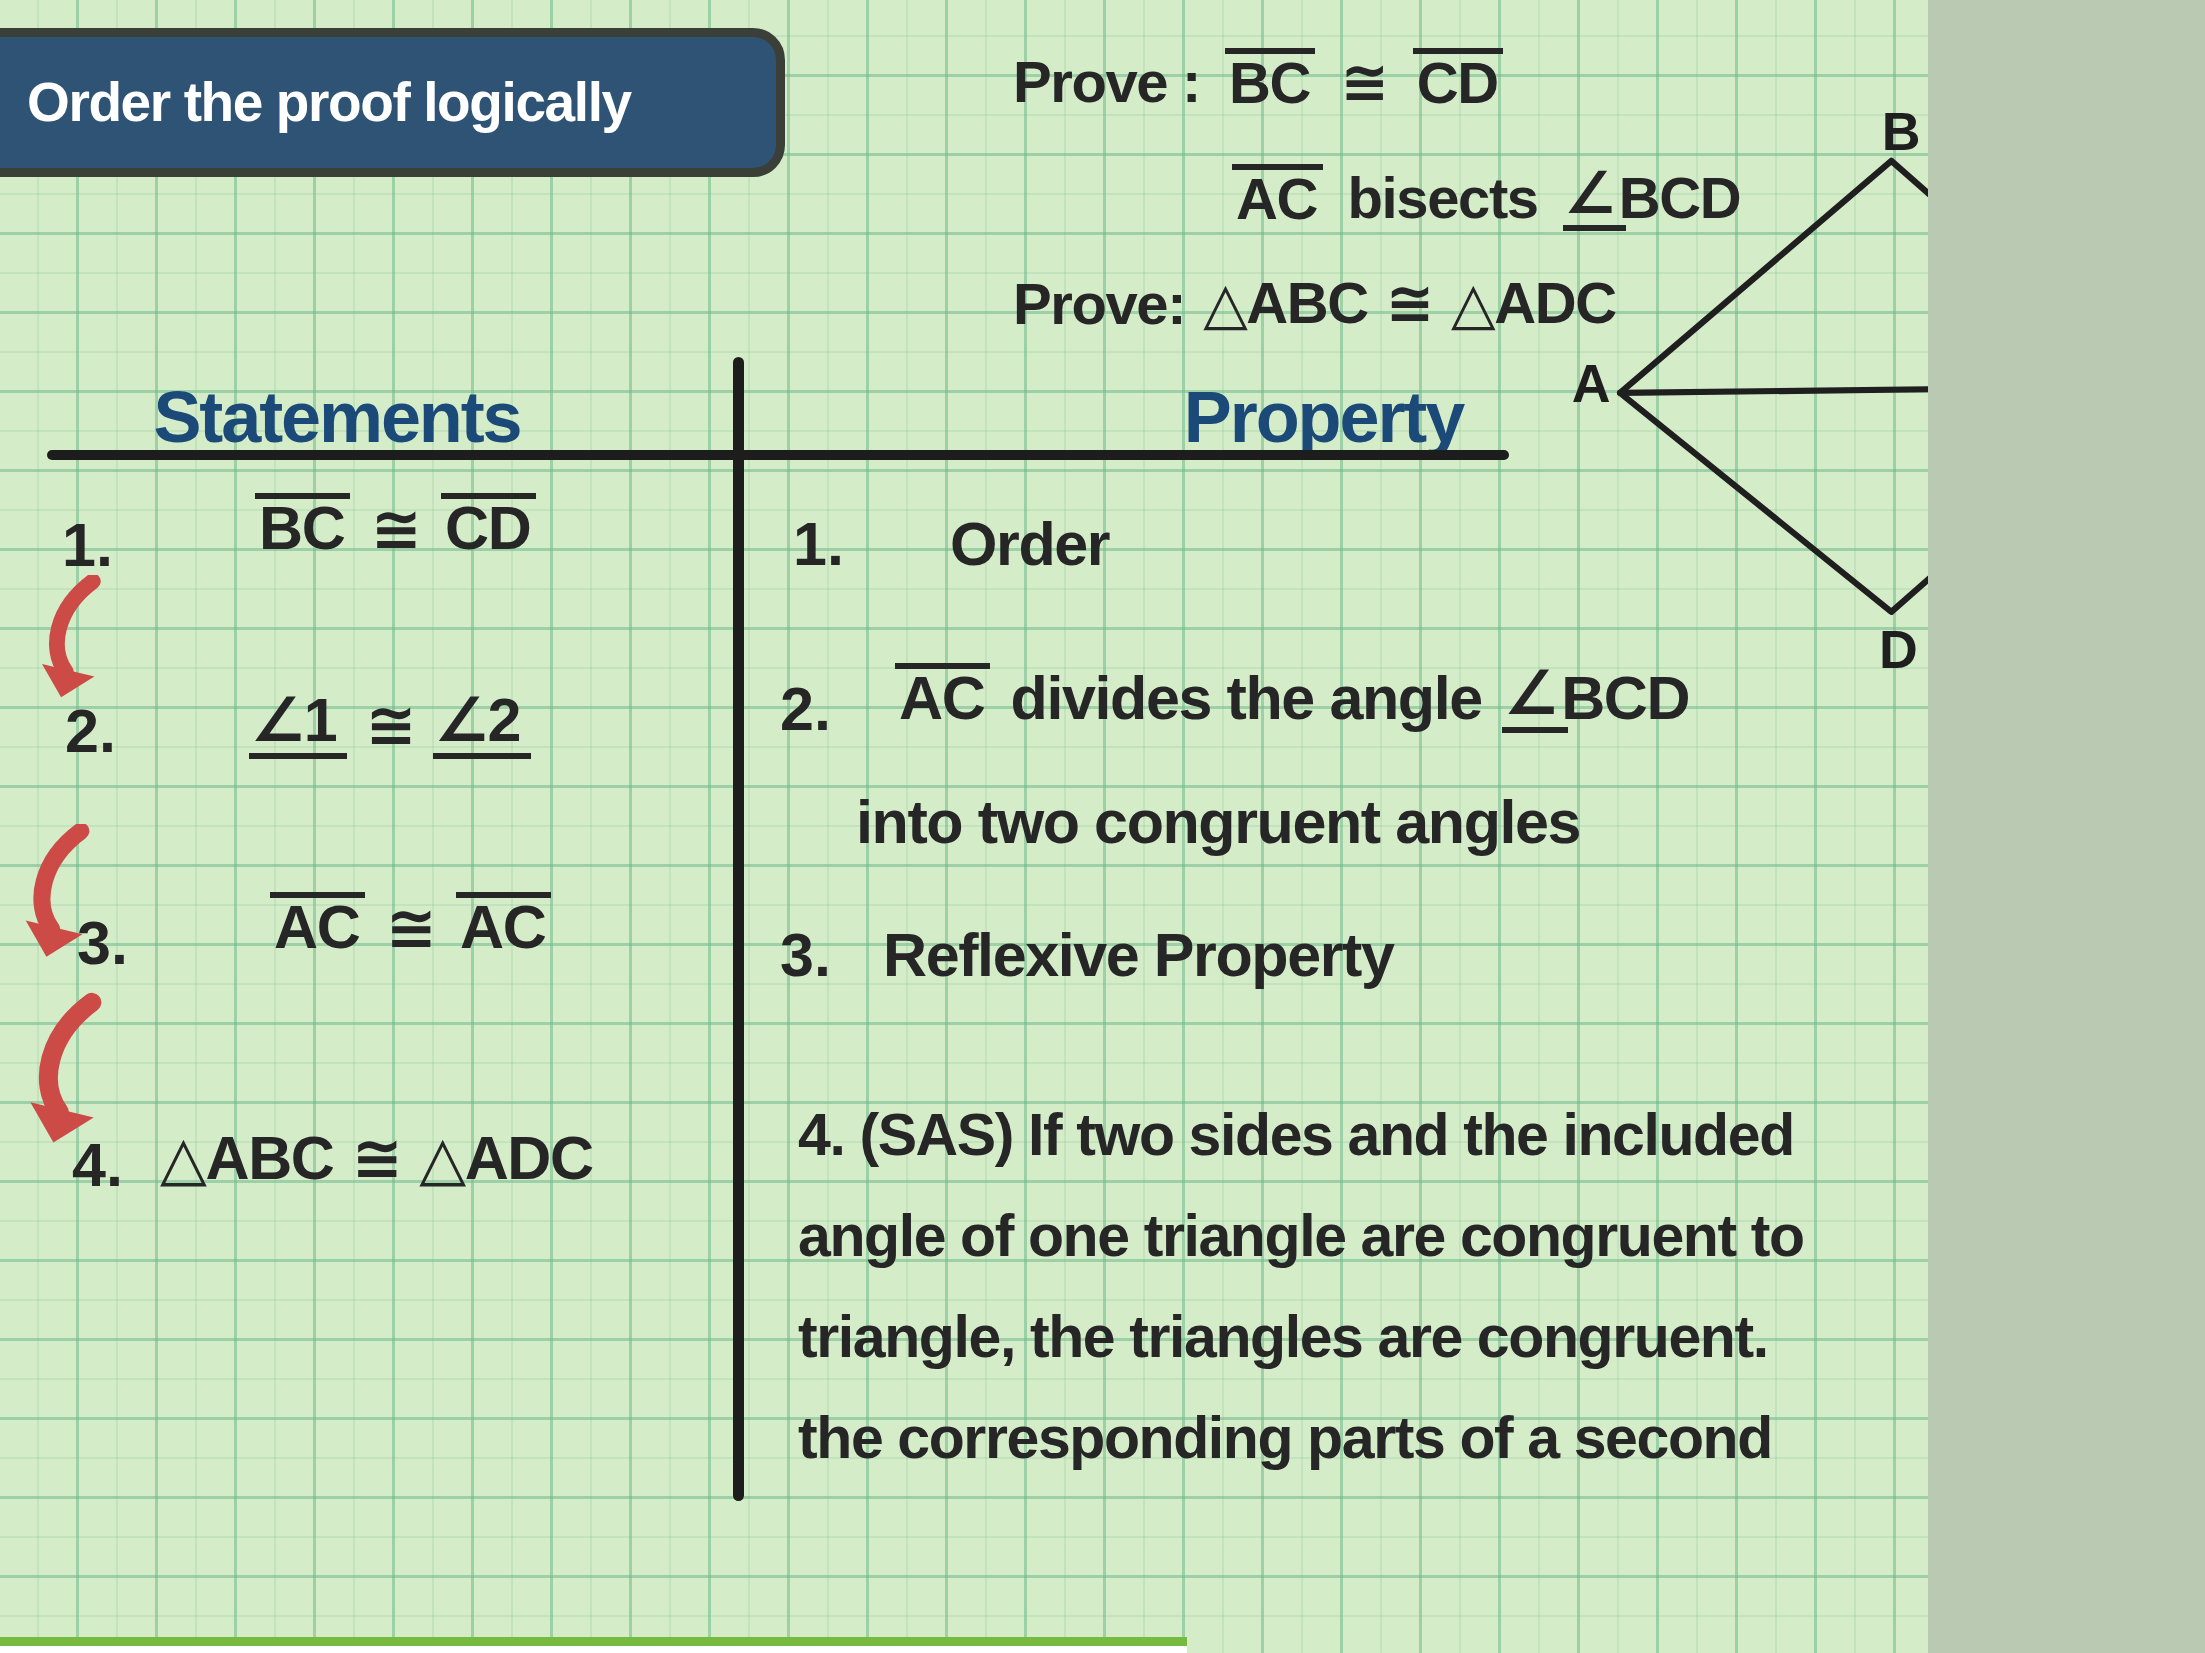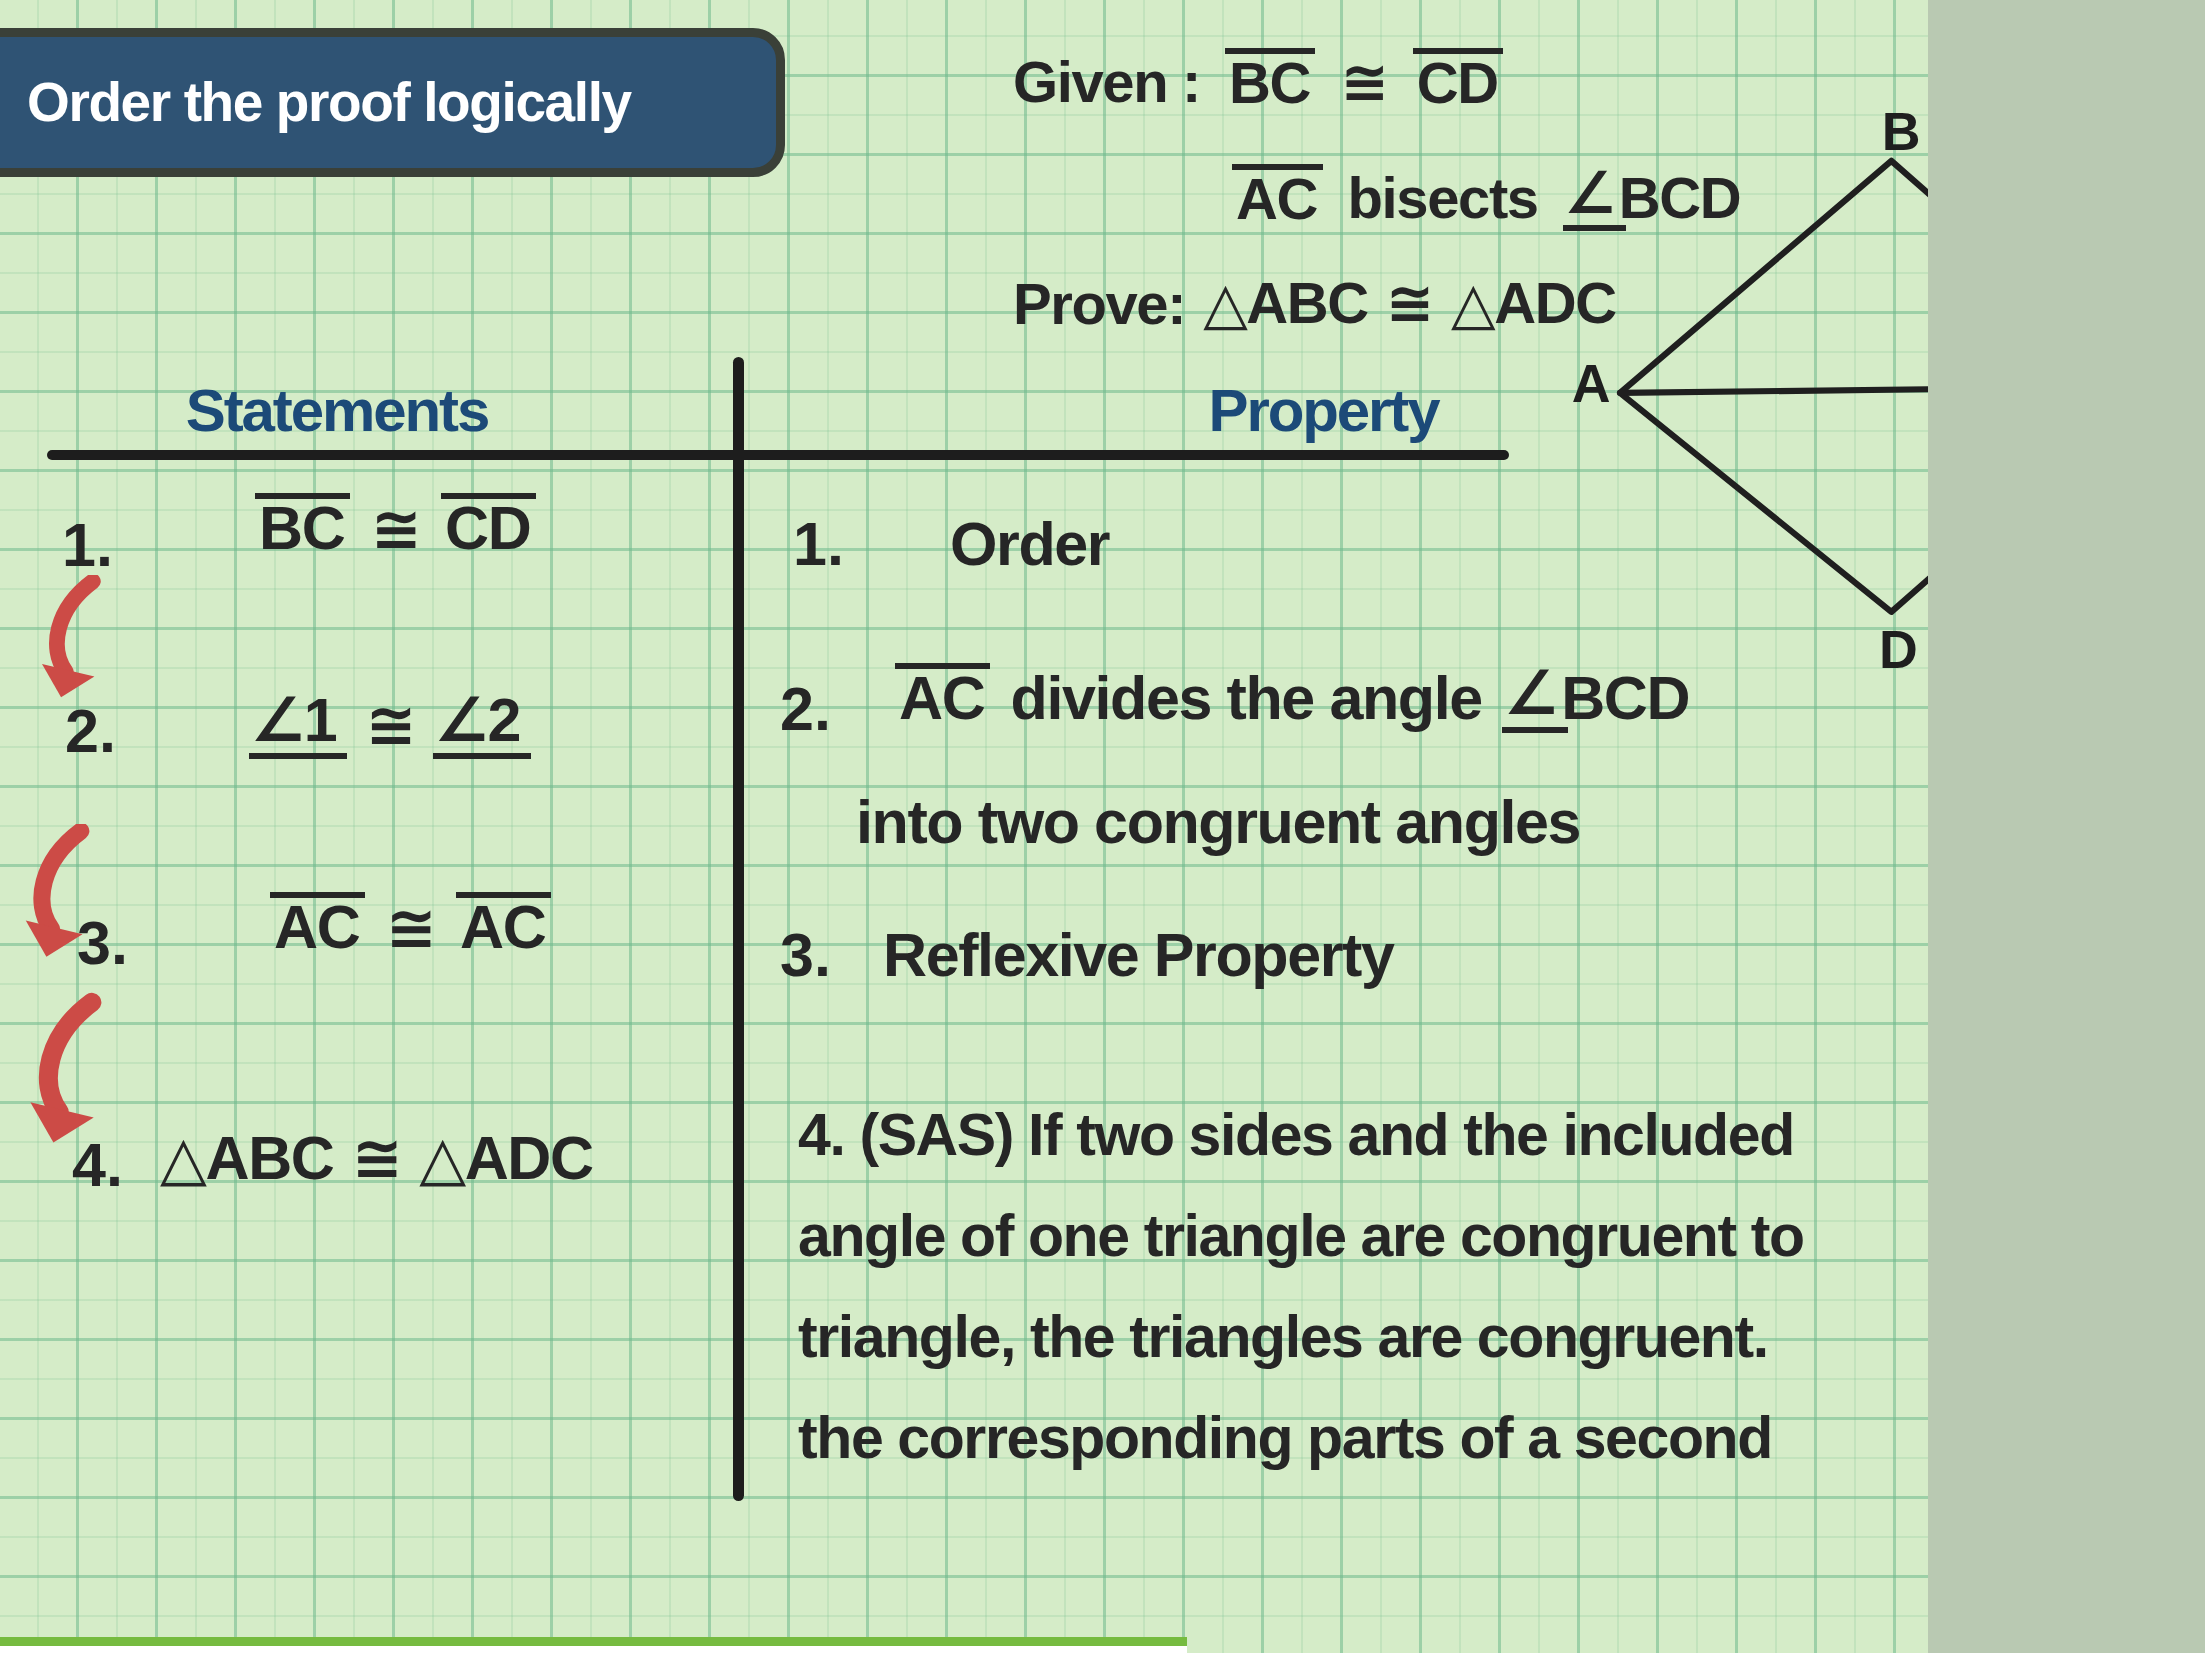--- a/index.html
+++ b/index.html
@@ -20,42 +20,42 @@
   .ang{display:inline-block;border-bottom:6.2px solid #262626;padding:0 11px 2.1px 1.4px;line-height:1;}
   .angref{margin-left:-6.9px;}
   .gap26{gap:18px;align-items:center;} .gap30{gap:20.7px;} .gap36{gap:25px;}
   .title-box{
     left:-41px;top:27.6px;width:808px;height:131px;
     background:#2f5374;border:9.6px solid #3a4038;
     border-radius:19.3px 32px 32px 19.3px;
     display:flex;align-items:center;
   }
   .title-text{color:#ffffff;font-weight:bold;font-size:55px;letter-spacing:-1.4px;padding-left:59px;white-space:nowrap;}
-  .col-header{position:absolute;font-weight:bold;font-size:60px;color:#1c4a78;letter-spacing:-2.1px;text-align:center;}
+  .col-header{position:absolute;font-weight:bold;font-size:72px;color:#1c4a78;letter-spacing:-2.1px;text-align:center;}
   .bar{position:absolute;background:#1d1d1d;border-radius:6.9px;}
   .num{position:absolute;font-weight:bold;font-size:61px;color:#262626;}
   .para{position:absolute;font-weight:bold;font-size:59px;line-height:101px;letter-spacing:-1.4px;color:#262626;white-space:nowrap;}
   .dlabel{font-weight:600;font-size:78px;fill:#1f1f1f;}
   .edge{stroke:#1f1f1f;stroke-width:9;fill:none;stroke-linejoin:round;stroke-linecap:round;}
   .arrow-path{stroke:#cc4b46;stroke-width:20;fill:none;stroke-linecap:round;}
   .arrow-head{fill:#cc4b46;}
   .green-bar{left:0;top:1637px;width:1187px;height:9px;background:#76bb40;}
   .white-bar{left:0;top:1646px;width:1187px;height:7.6px;background:#ffffff;}
 </style>
 </head>
 <body>
 
 <div id="stage">
 
   <div class="abs title-box">
     <div class="title-text">Order the proof logically</div>
   </div>
 
   <div class="row gap36 ink t84" style="left:1013px;top:48px;">
-    <span>Given :</span>
+    <span>Prove :</span>
     <span class="ov">BC</span>
     <span>≅</span>
     <span class="ov">CD</span>
   </div>
 
   <div class="row gap36 ink t84" style="left:1232px;top:164px;">
     <span class="ov">AC</span>
     <span>bisects</span>
     <span style="display:flex;gap:0;">
       <span class="ang">∠</span>

